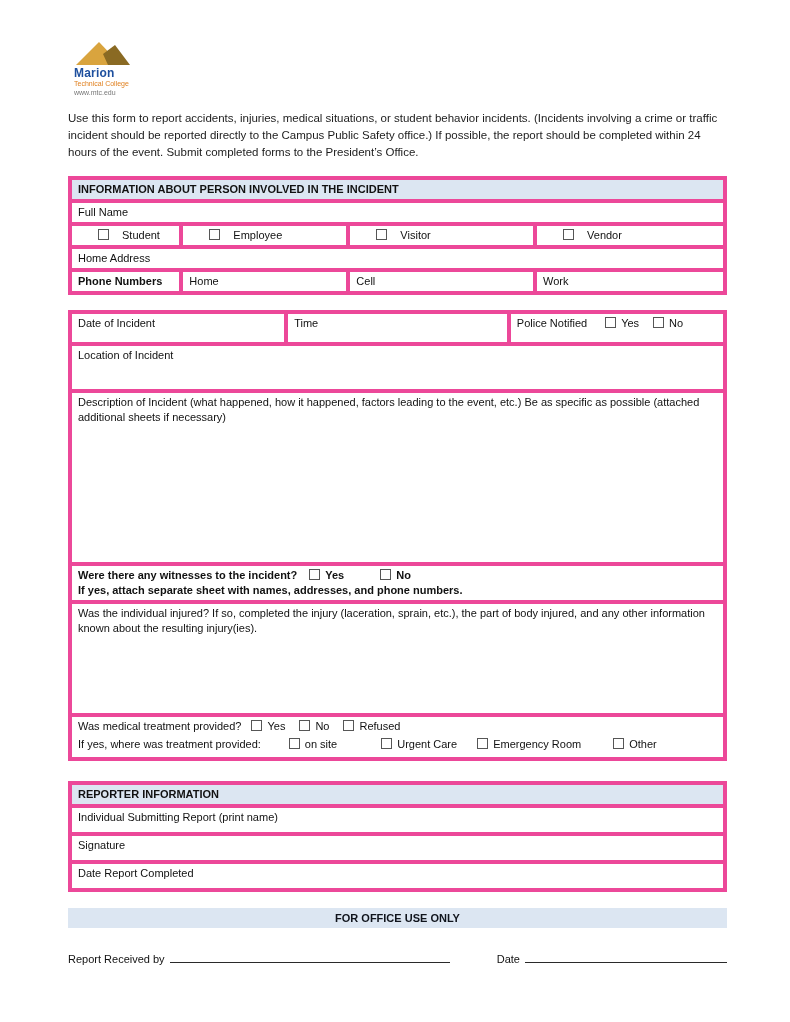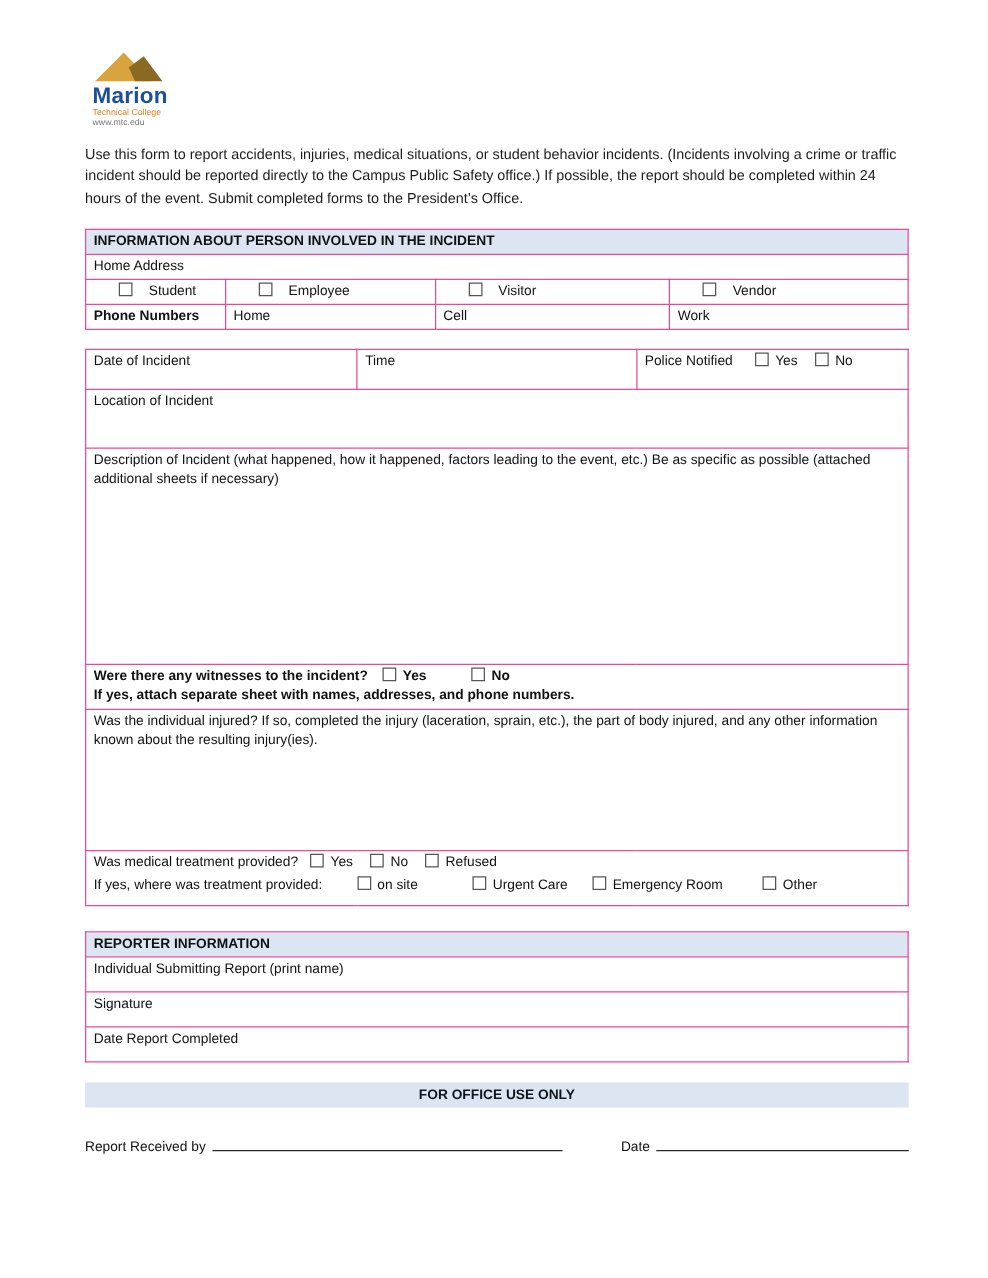--- a/index.html
+++ b/index.html
@@ -5,30 +5,30 @@
   html,body{margin:0;padding:0;background:#ffffff;}
   .page{
     width:790px;height:1022px;background:#fff;box-sizing:border-box;
     padding:40px 63px 0 68px;
     font-family:"Liberation Sans",sans-serif;font-size:11px;color:#111;
     position:relative;overflow:hidden;
   }
   
   .logo{line-height:1.1;margin-left:6px;}
   .logo svg{display:block;margin-left:1px;}
-  .logo-name{font-weight:bold;color:#1d4f9e;font-size:18px;margin-top:1px;letter-spacing:.2px;}
+  .logo-name{font-weight:bold;color:#1d4f9e;font-size:12px;margin-top:1px;letter-spacing:.2px;}
   .logo-sub{color:#e0801f;font-size:7px;}
   .logo-url{color:#777;font-size:7px;margin-top:1px;}
   
   .title{font-family:"Liberation Serif",serif;font-size:19px;font-weight:bold;color:#000;
     text-align:center;margin:4px 0 0 0;}
   .intro{font-size:11.5px;line-height:1.5;margin:13px 0 0 0;color:#1c1c1c;}
   
   table.form{width:100%;border-collapse:collapse;table-layout:fixed;margin-top:15px;}
-  table.form td{border:1px solid #ec4899;vertical-align:top;padding:2px 6px;
+  table.form td{border:4px solid #ec4899;vertical-align:top;padding:2px 6px;
     box-sizing:border-box;font-size:11px;color:#111;line-height:15px;overflow:hidden;}
   td.sec{background:#dce6f2;font-weight:bold;height:20px;padding:3px 6px;color:#10141c;}
   .t1 td{height:20px;}
   .t1 td.sec{height:20px;}
   .role-cell{padding-left:26px !important;}
   .role-cell .cb{margin-right:13px;}
   .r-date td{height:32px;}
   .r-loc td{height:47px;}
   .r-desc td{height:173px;}
   .r-wit td{height:36px;font-weight:bold;}
@@ -75,35 +75,40 @@
         <col style="width:25.5%">
         <col style="width:28.5%">
         <col style="width:29%">
       </colgroup>
     <tbody>
         <tr>
       <td colspan="4" class="sec">INFORMATION ABOUT PERSON INVOLVED IN THE INCIDENT</td>
     </tr>
     <tr>
       <td colspan="4">
+        <span>Full Name</span>
+      </td>
+    </tr>
+    <tr>
+      <td class="role-cell">
+        <span class="cb"></span><span>Student</span>
+      </td>
+      <td class="role-cell">
+        <span class="cb"></span><span>Employee</span>
+      </td>
+      <td class="role-cell">
+        <span class="cb"></span><span>Visitor</span>
+      </td>
+      <td class="role-cell">
+        <span class="cb"></span><span>Vendor</span>
+      </td>
+    </tr>
+    <tr>
+      <td colspan="4">
         <span>Home Address</span>
-      </td>
-    </tr>
-    <tr>
-      <td class="role-cell">
-        <span class="cb"></span><span>Student</span>
-      </td>
-      <td class="role-cell">
-        <span class="cb"></span><span>Employee</span>
-      </td>
-      <td class="role-cell">
-        <span class="cb"></span><span>Visitor</span>
-      </td>
-      <td class="role-cell">
-        <span class="cb"></span><span>Vendor</span>
       </td>
     </tr>
     <tr>
       <td>
         <span class="bold">Phone Numbers</span>
       </td>
       <td>
         <span>Home</span>
       </td>
       <td>

